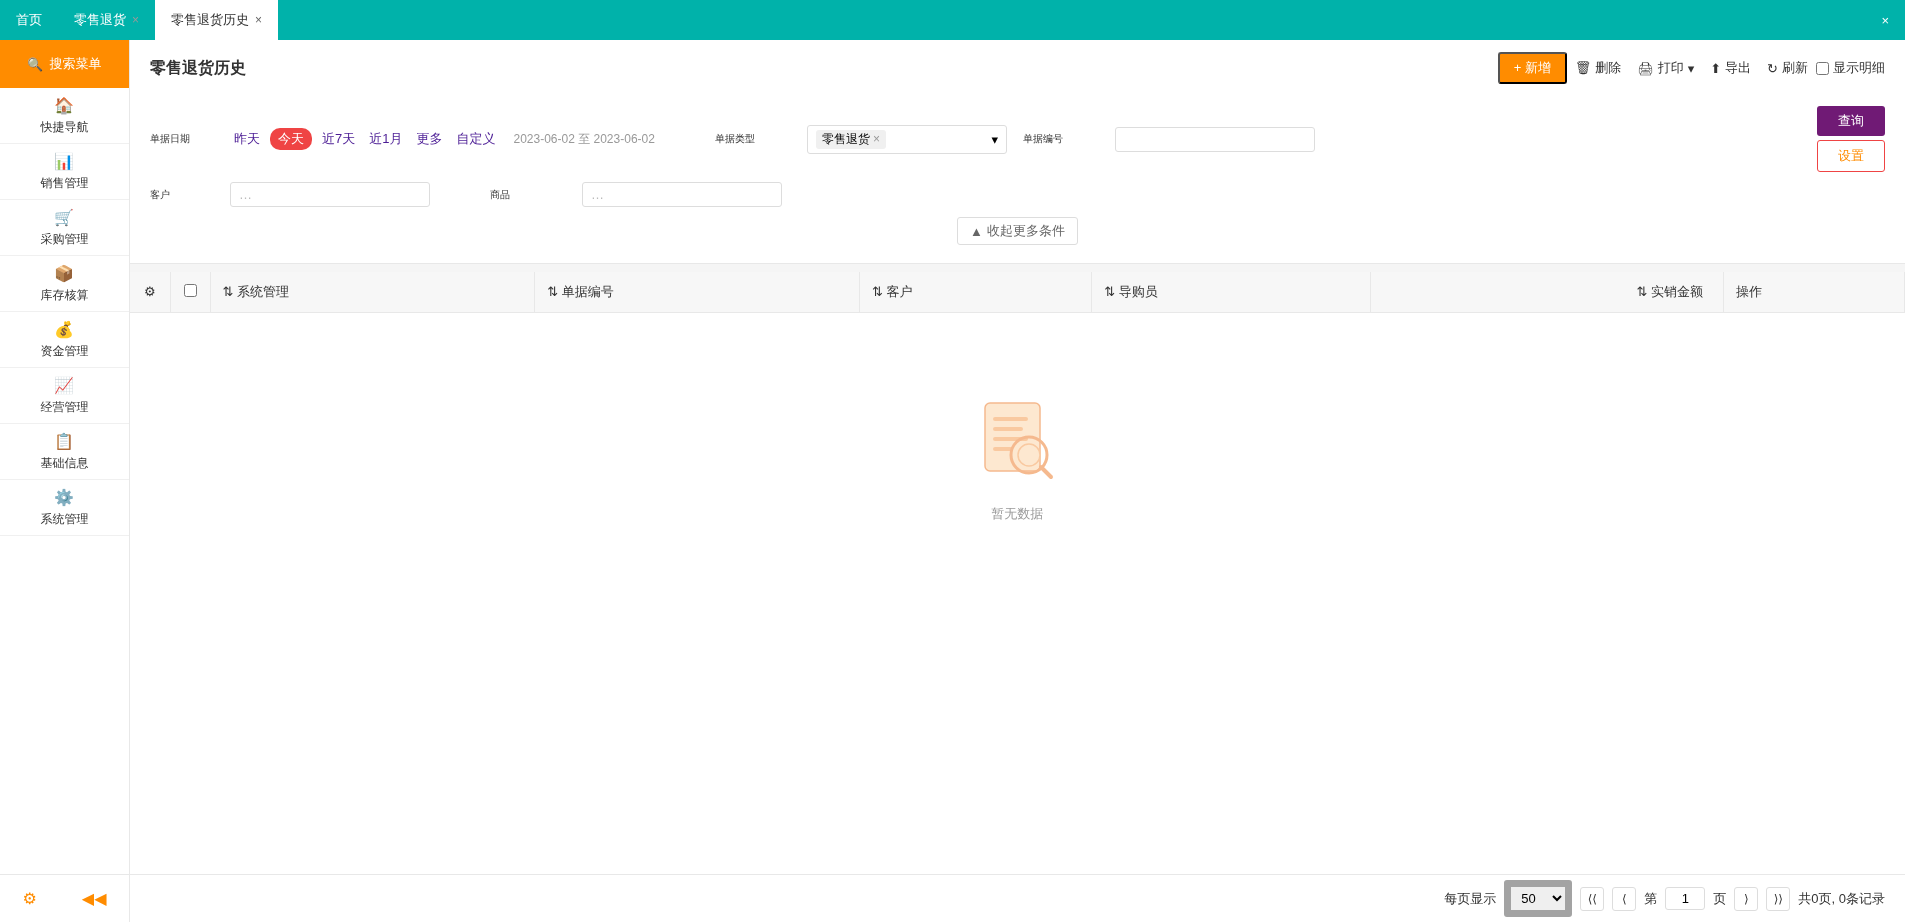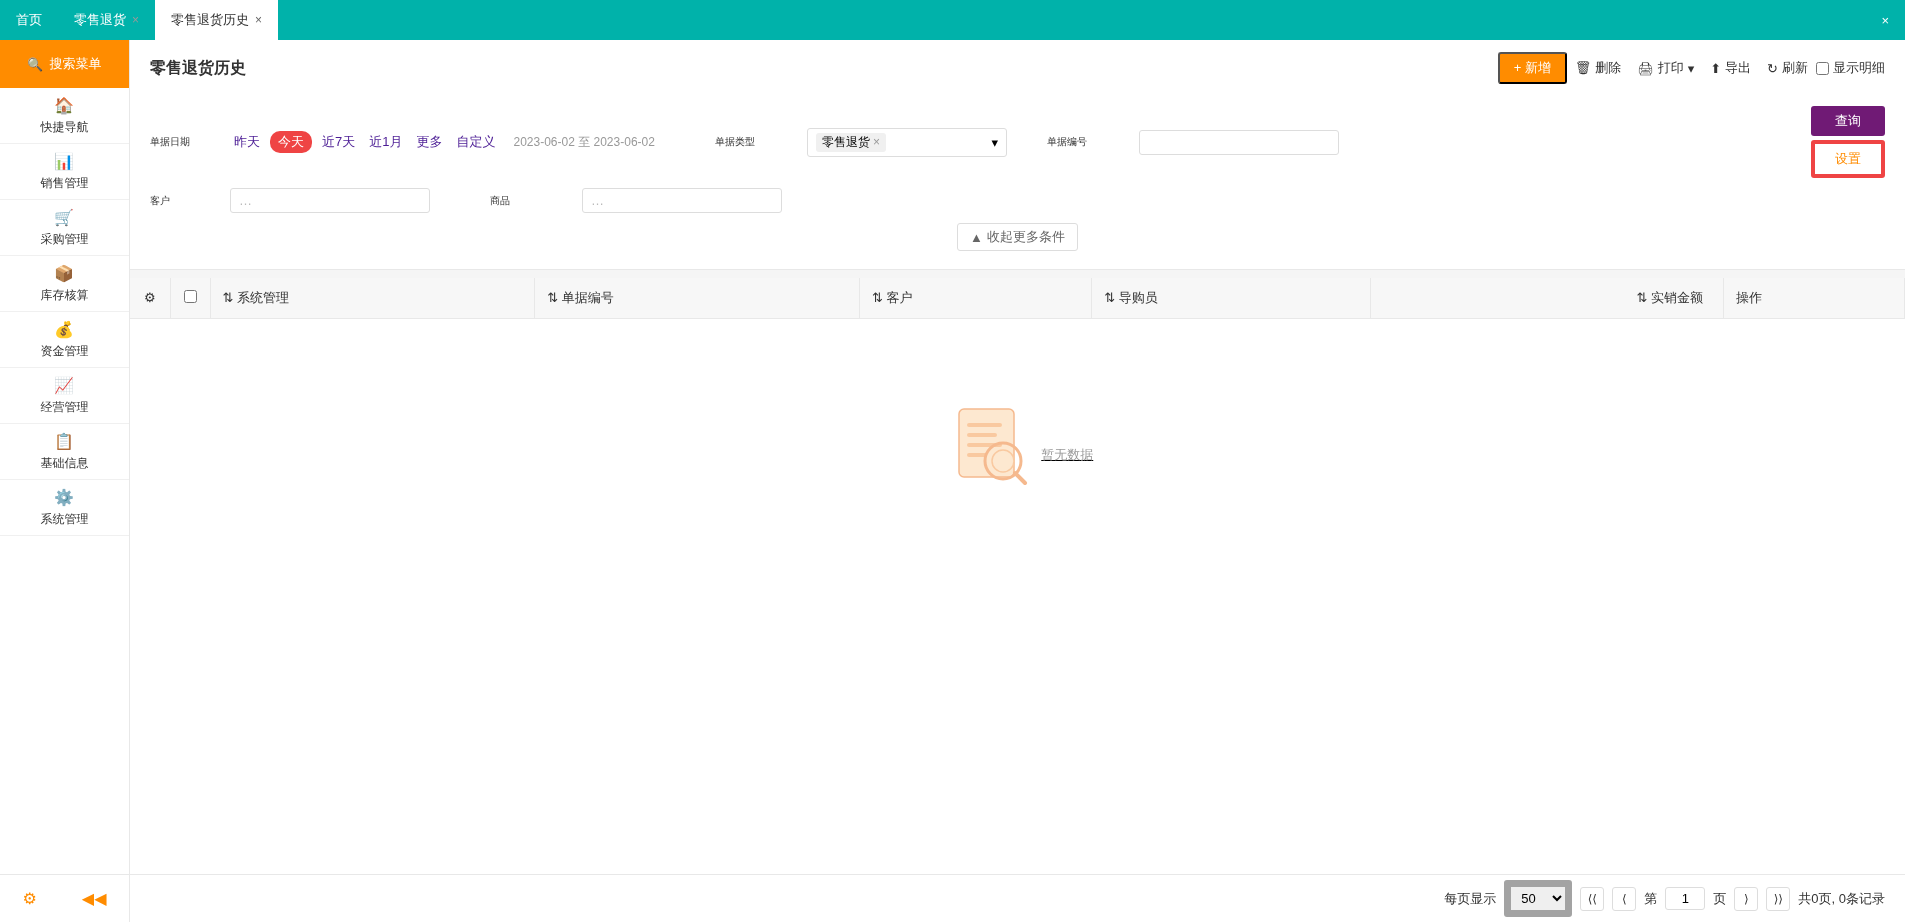--- a/index.html
+++ b/index.html
@@ -264,25 +264,24 @@
       padding: 0 12px;
       font-weight: normal;
       color: #333;
       border-right: 1px solid #e8e8e8;
       white-space: nowrap;
     }
     .data-table th.checkbox-col { width: 40px; text-align: center; }
     .data-table th.settings-col { width: 40px; text-align: center; }
     .empty-state {
       display: flex;
-      flex-direction: row;
+      flex-direction: column;
       align-items: center;
       justify-content: center;
       padding: 80px 0;
-      text-decoration: underline;
     }
     .empty-icon {
       width: 100px;
       height: 100px;
       margin-bottom: 12px;
     }
     .empty-text {
       font-size: 13px;
       color: #999;
     }
@@ -332,21 +331,21 @@
       color: #fff;
       border: none;
       border-radius: 3px;
       padding: 6px 20px;
       font-size: 13px;
       cursor: pointer;
     }
     .btn-setting {
       background: #fff;
       color: #ff8c00;
-      border: 4px solid #ef4444;
+      border: 1px solid #ef4444;
       border-radius: 3px;
       padding: 6px 20px;
       font-size: 13px;
       cursor: pointer;
     }
   </style>
 </head>
 <body>
 
 <div class="top-bar">
@@ -455,21 +454,21 @@
             <span class="filter-label">单据类型</span>
             <div class="filter-type-select">
               <div class="filter-type-tag">
                 <span>零售退货</span>
                 <span class="remove">×</span>
               </div>
               <span style="flex:1"></span>
               <span>▾</span>
             </div>
           </div>
-          <div style="margin-left: 40px; display: flex; align-items: center; gap: 12px;">
+          <div style="margin-left: 16px; display: flex; align-items: center; gap: 12px;">
             <span class="filter-label">单据编号</span>
             <input class="filter-input" type="text" style="">
           </div>
           <div style="margin-left: auto; display: flex; flex-direction: column; gap: 4px;">
             <button class="btn-query">查询</button>
             <button class="btn-setting">设置</button>
           </div>
         </div>
         <div class="filter-row">
           <span class="filter-label">客户</span>

